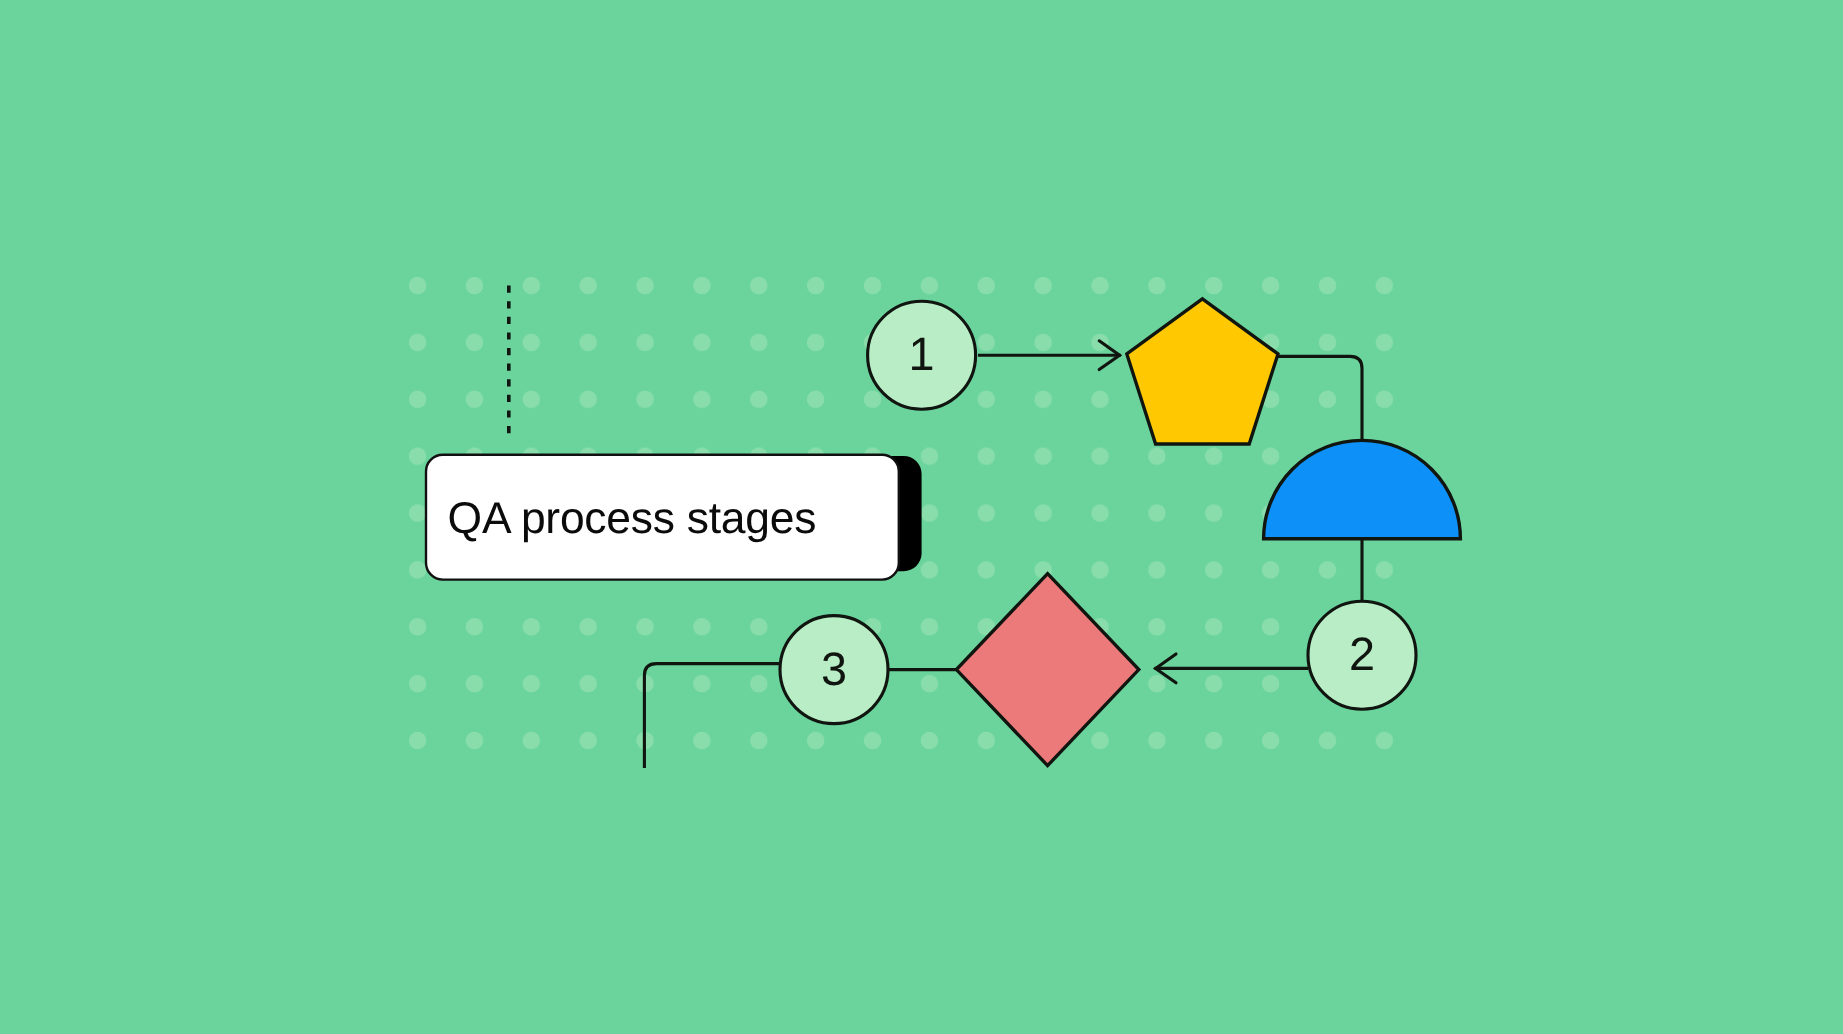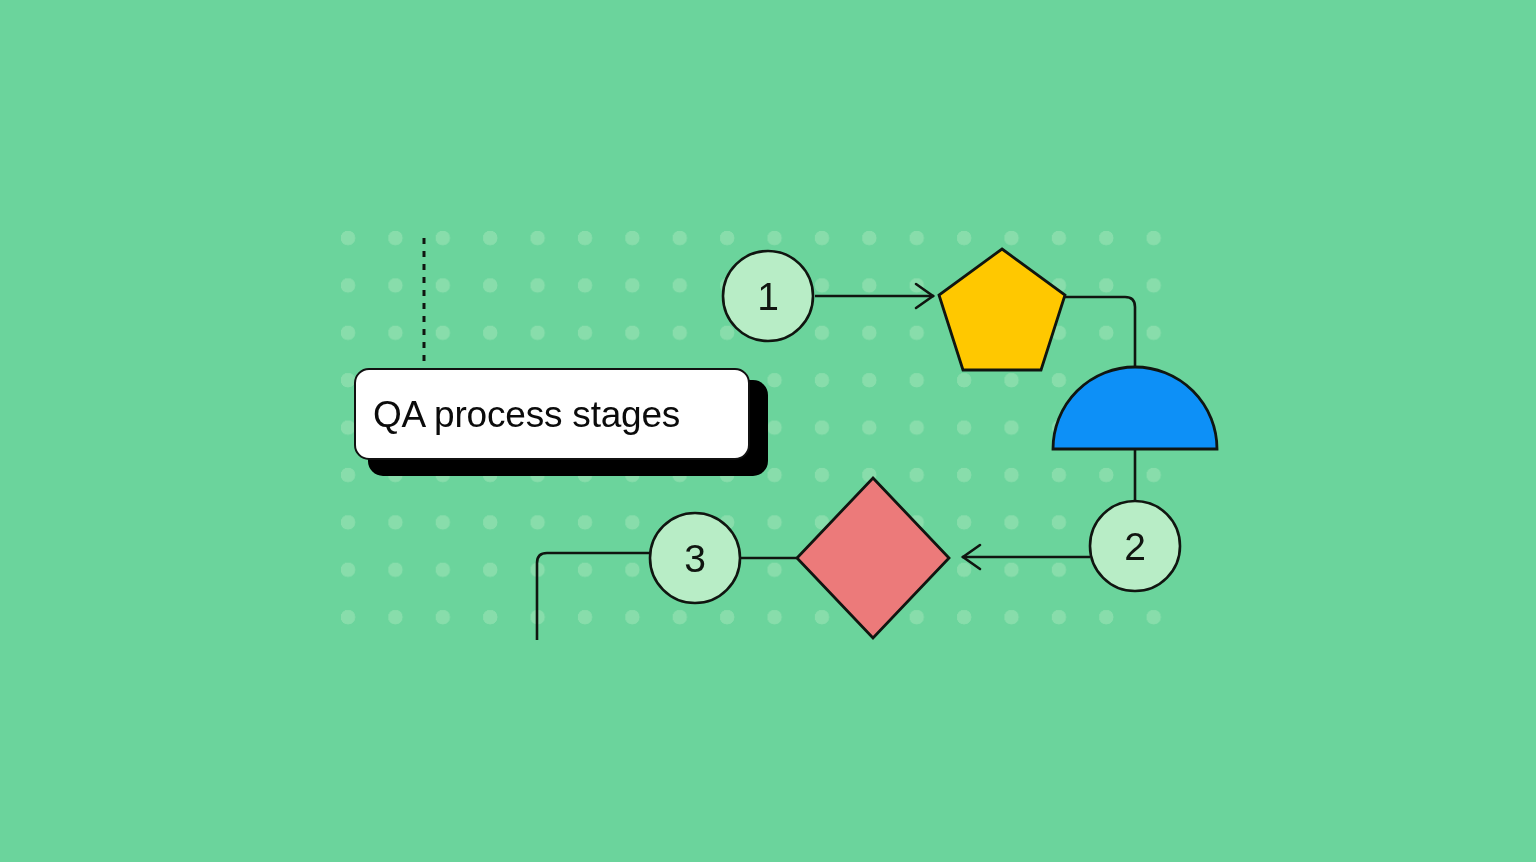--- a/index.html
+++ b/index.html
@@ -55,23 +55,23 @@
     left: 14px;
     top: 14px;
     width: 400px;
     height: 96px;
     background: #000000;
     border-radius: 15px;
   }
   #title-card {
     position: absolute;
     left: 0px;
-    top: 2px;
+    top: 12px;
     width: 396px;
-    height: 92px;
+    height: 106px;
     background: #FFFFFF;
     border: 2px solid #111111;
     border-radius: 15px;
     box-sizing: border-box;
     display: flex;
     align-items: center;
   }
   #title-card-text {
     padding-left: 17px;
     font-size: 37px;

